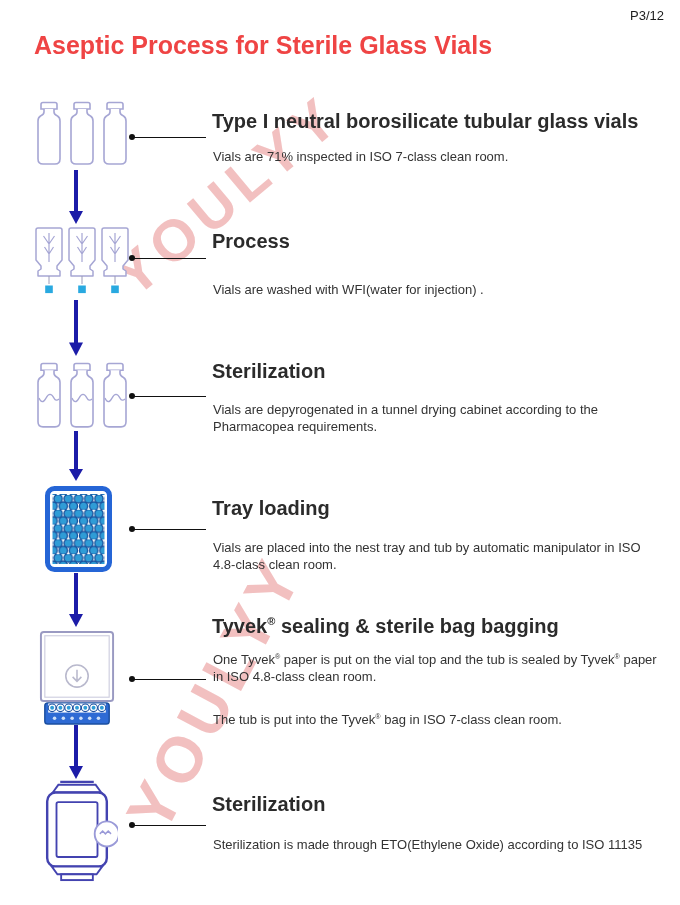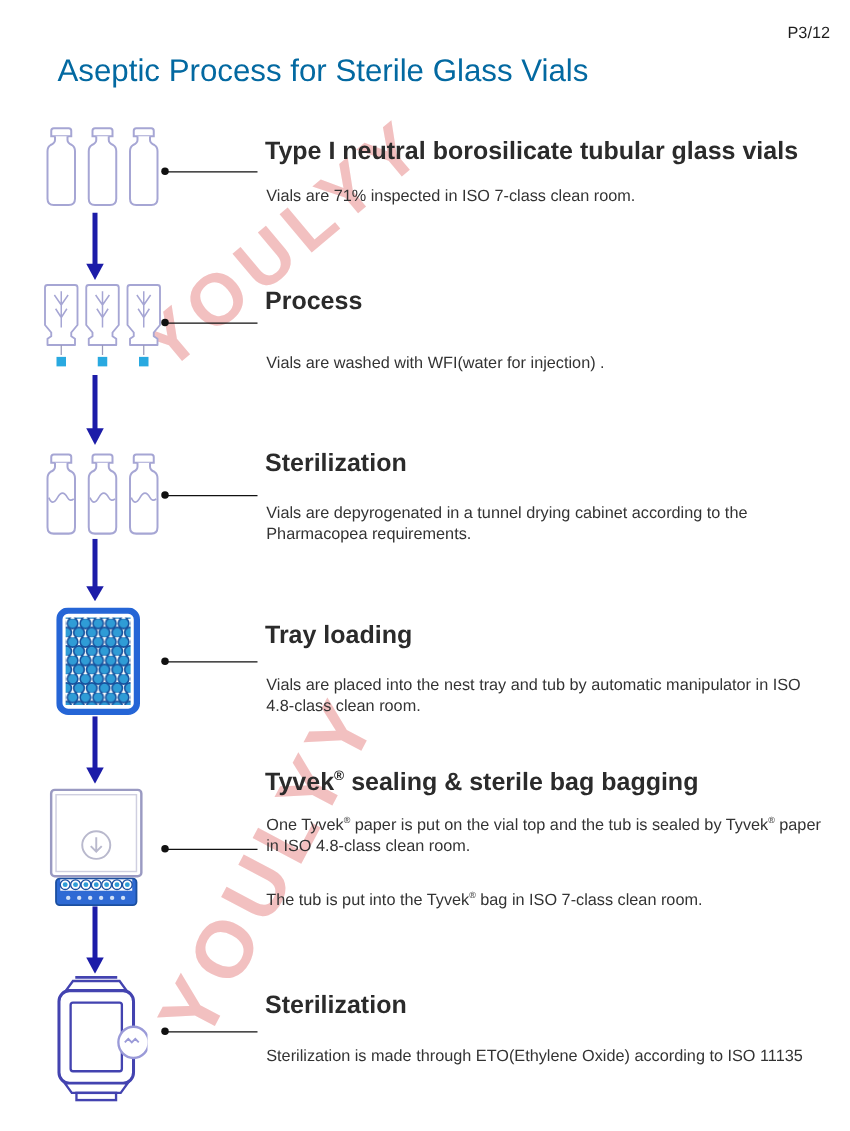--- a/index.html
+++ b/index.html
@@ -3,22 +3,22 @@
 <meta charset="utf-8">
 <style>
   html,body{margin:0;padding:0;background:#fff;}
   .page{position:relative;width:680px;height:905px;background:#ffffff;overflow:hidden;
         font-family:"Liberation Sans", sans-serif;}
   .watermark{position:absolute;z-index:0;font-weight:bold;color:#f2c0c0;pointer-events:none;
              white-space:nowrap;letter-spacing:7px;transform-origin:left top;}
   .w1{left:100px;top:258px;font-size:58px;transform:rotate(-40deg);}
   .w2{left:112px;top:808px;font-size:64px;transform:rotate(-62deg);}
   .layer{position:absolute;inset:0;z-index:1;}
-  .page-number{position:absolute;top:8px;right:16px;font-size:13px;color:#1d1d1d;margin-top:10px;}
-  .title{position:absolute;left:30px;top:27px;margin:16px;font-size:25px;font-weight:normal;color:#0369a1;}
+  .page-number{position:absolute;top:8px;right:16px;font-size:13px;color:#1d1d1d;}
+  .title{position:absolute;left:30px;top:27px;margin:4px;font-size:25px;font-weight:bold;color:#ef4444;}
   .heading{position:absolute;left:212px;margin:0;font-size:20px;font-weight:700;color:#2b2b2b;white-space:nowrap;}
   .body{position:absolute;left:213px;width:445px;margin:0;font-size:13px;line-height:17px;color:#333;}
   sup.reg{font-size:55%;vertical-align:super;line-height:0;}
   .h-s1{top:110px}.b-s1{top:148px}
   .h-s2{top:230px}.b-s2{top:281px}
   .h-s3{top:360px}.b-s3{top:401px}
   .h-s4{top:497px}.b-s4{top:539px}
   .h-s5{top:615px}.b-s5a{top:651px}.b-s5b{top:711px}
   .h-s6{top:793px}.b-s6{top:836px}
   .leader{position:absolute;left:130px;width:76px;height:0;border-top:1.4px solid #111;}

